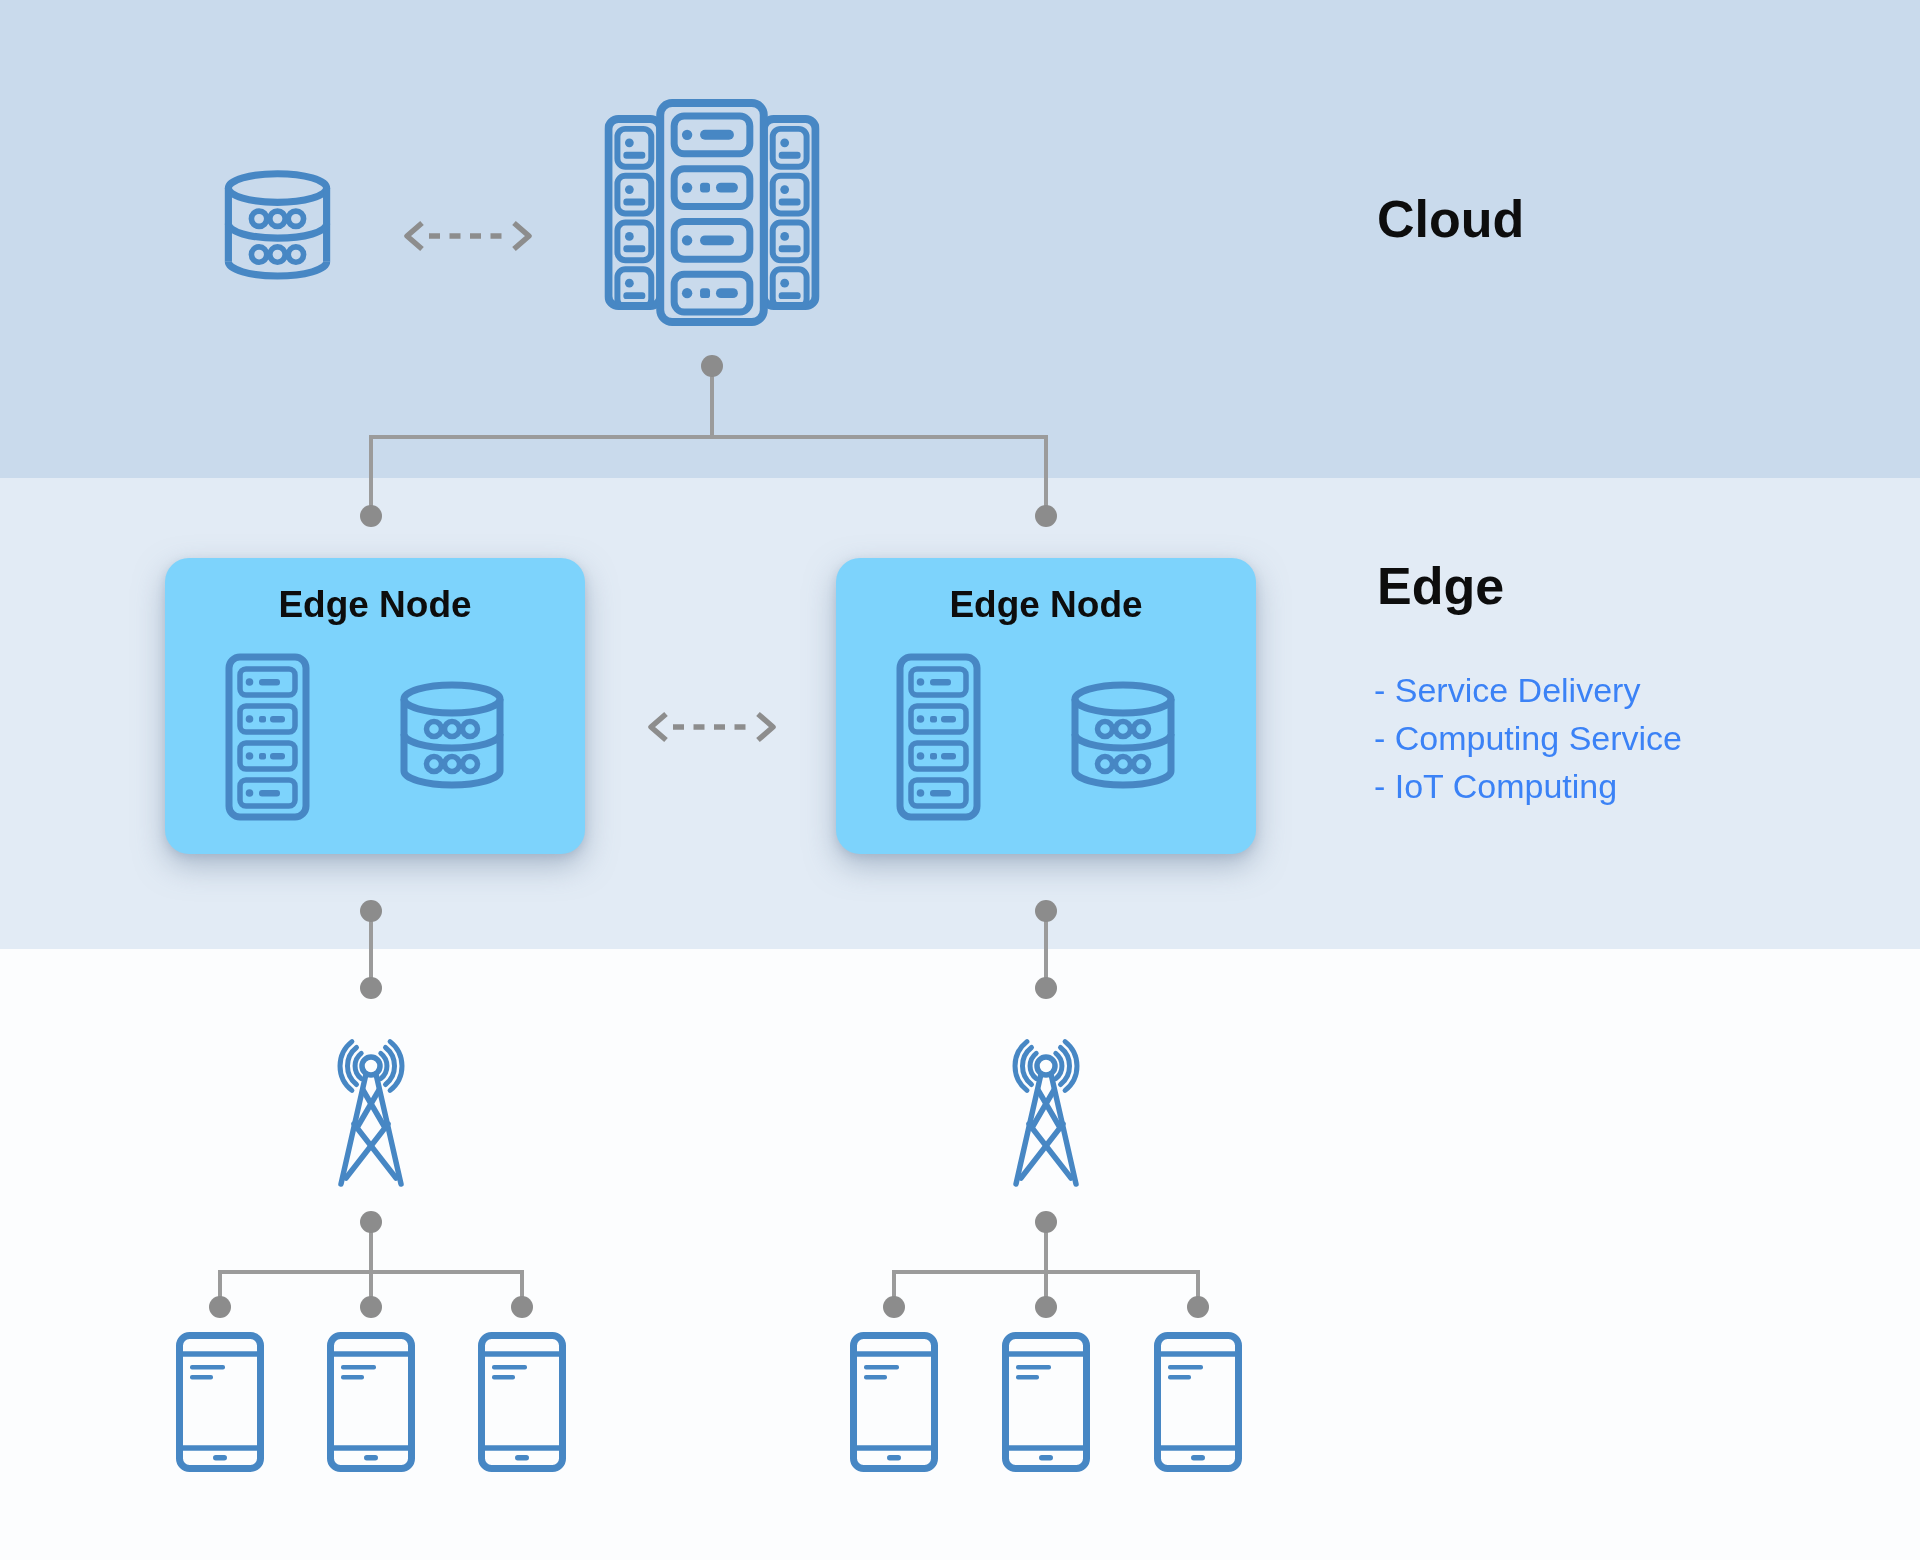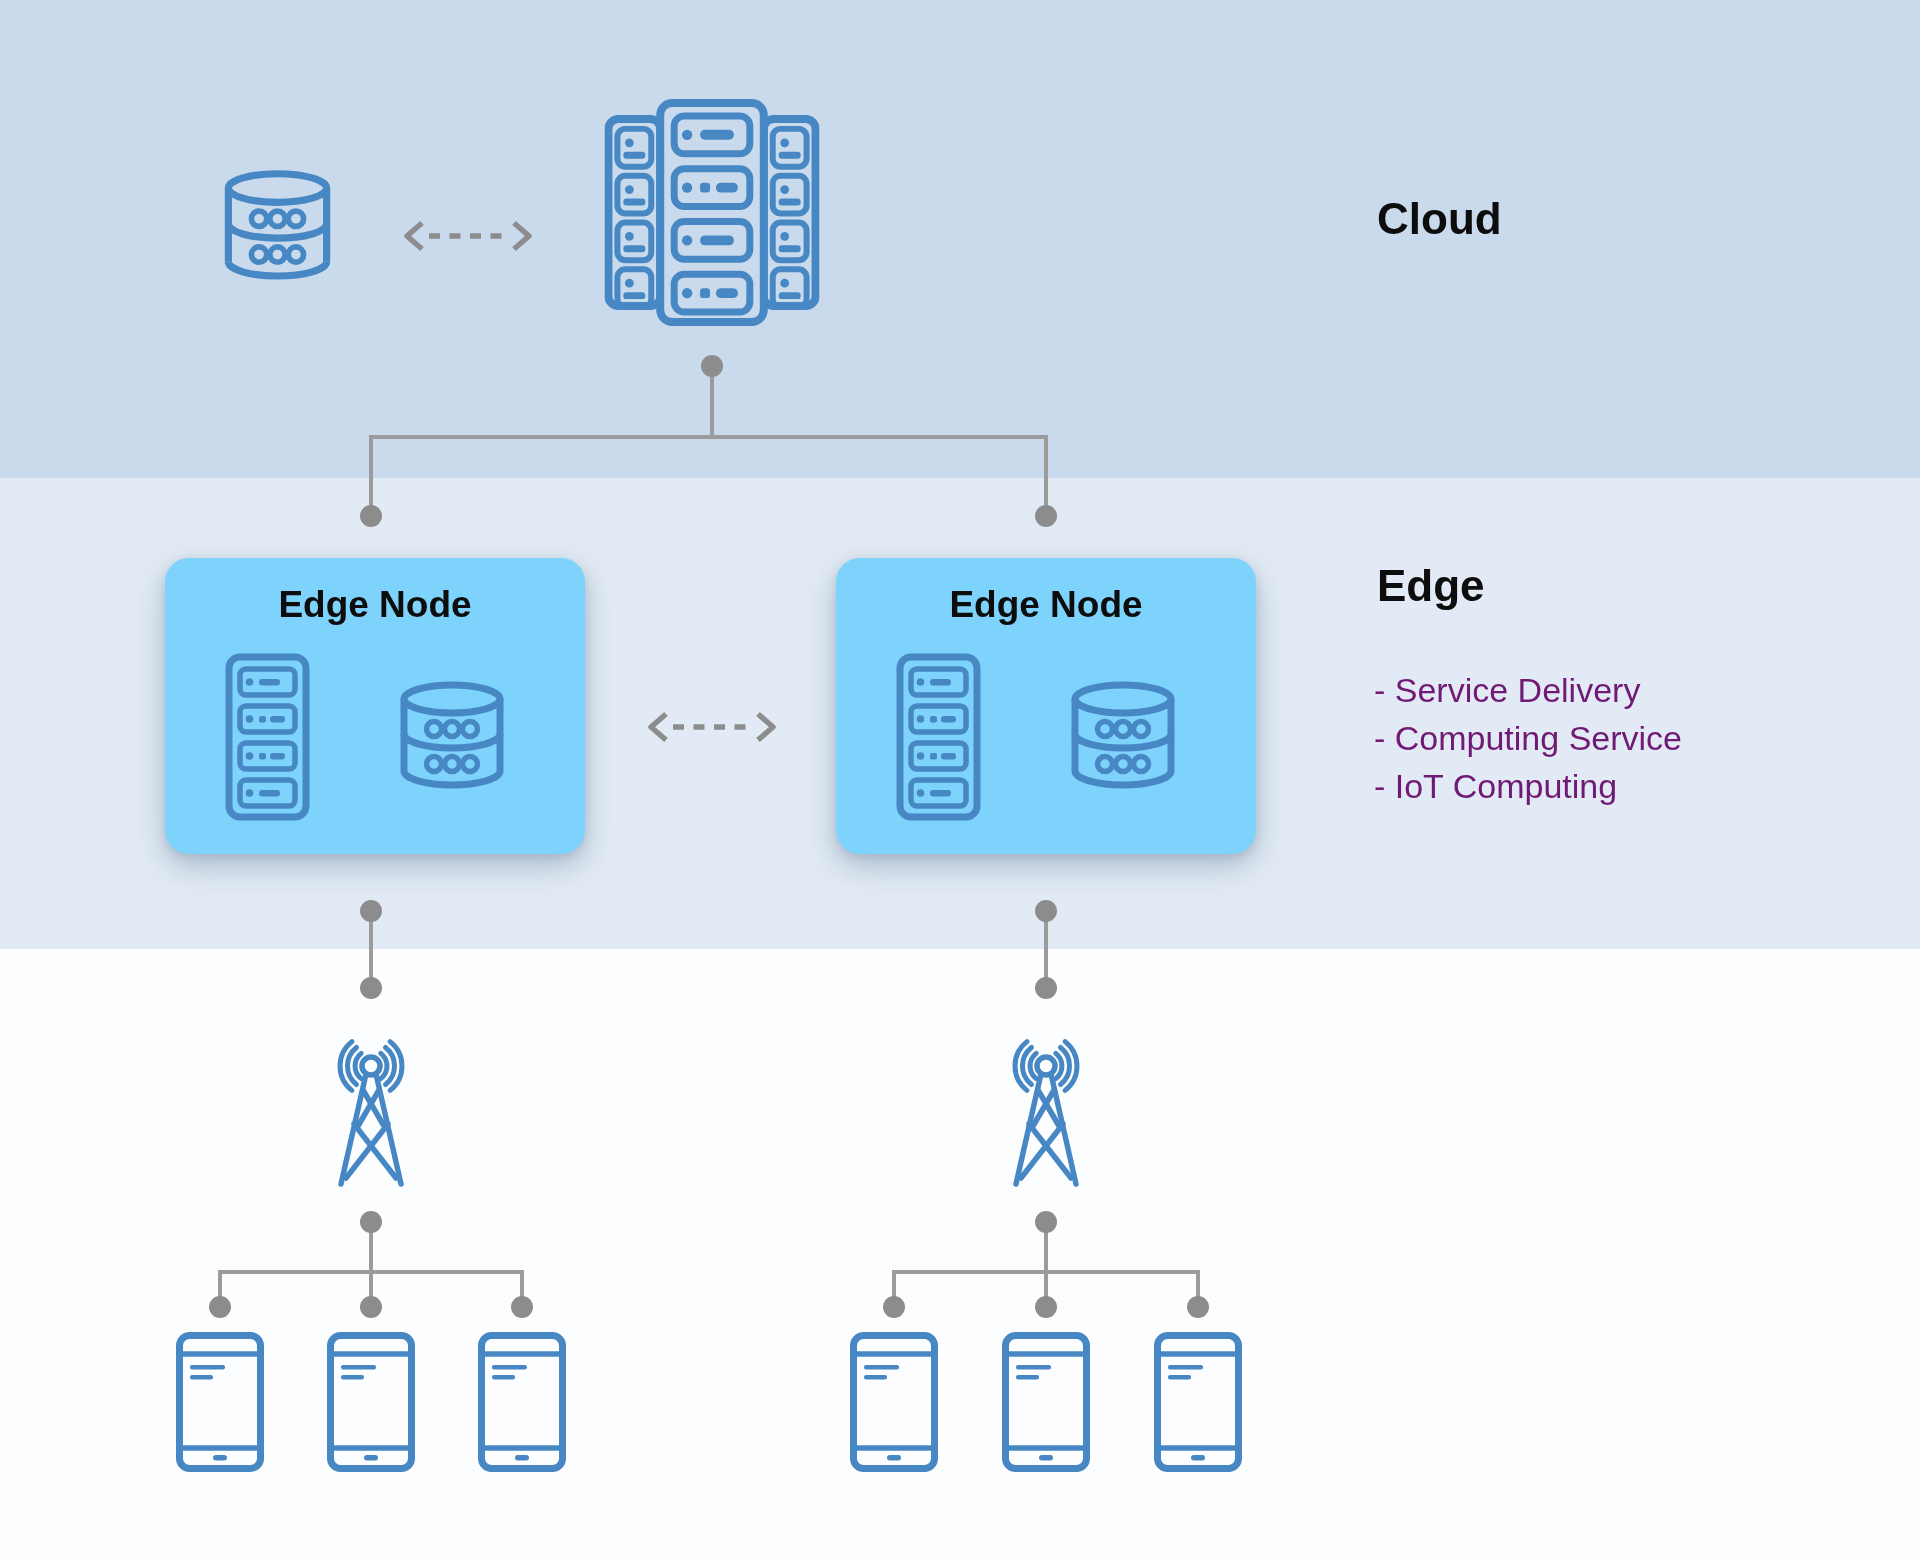--- a/index.html
+++ b/index.html
@@ -8,26 +8,26 @@
     background:#fcfdfe;font-family:"Liberation Sans",sans-serif;
     color:#141414;
   }
   .band{position:absolute;left:0;width:1920px;}
   .band-cloud{top:0;height:478px;background:#c9daec;}
   .band-edge{top:478px;height:471px;background:#e2ebf5;}
   .abs{position:absolute;}
   .blue{color:#4787c4;}
   .gray{color:#8d8d8d;}
   .zone-label{
-    position:absolute;left:1377px;font-weight:bold;font-size:44px;
+    position:absolute;left:1377px;font-weight:bold;font-size:52px;
     line-height:68px;letter-spacing:0;color:#0d0d0d;white-space:nowrap;
   }
   .feature-list{
     position:absolute;left:1374px;top:666px;font-size:34px;line-height:48px;
-    color:#701a75;white-space:nowrap;
+    color:#3b82f6;white-space:nowrap;
   }
   .edge-card{
     position:absolute;top:558px;width:420px;height:296px;background:#7dd3fc;
     border-radius:24px;box-shadow:0 12px 30px rgba(118,140,166,0.50),0 3px 8px rgba(118,140,166,0.25);
   }
   .edge-card .card-title{
     position:absolute;top:26px;left:0;width:100%;text-align:center;
     font-weight:bold;font-size:37px;color:#0d0d0d;white-space:nowrap;
   }
   svg{display:block;}

